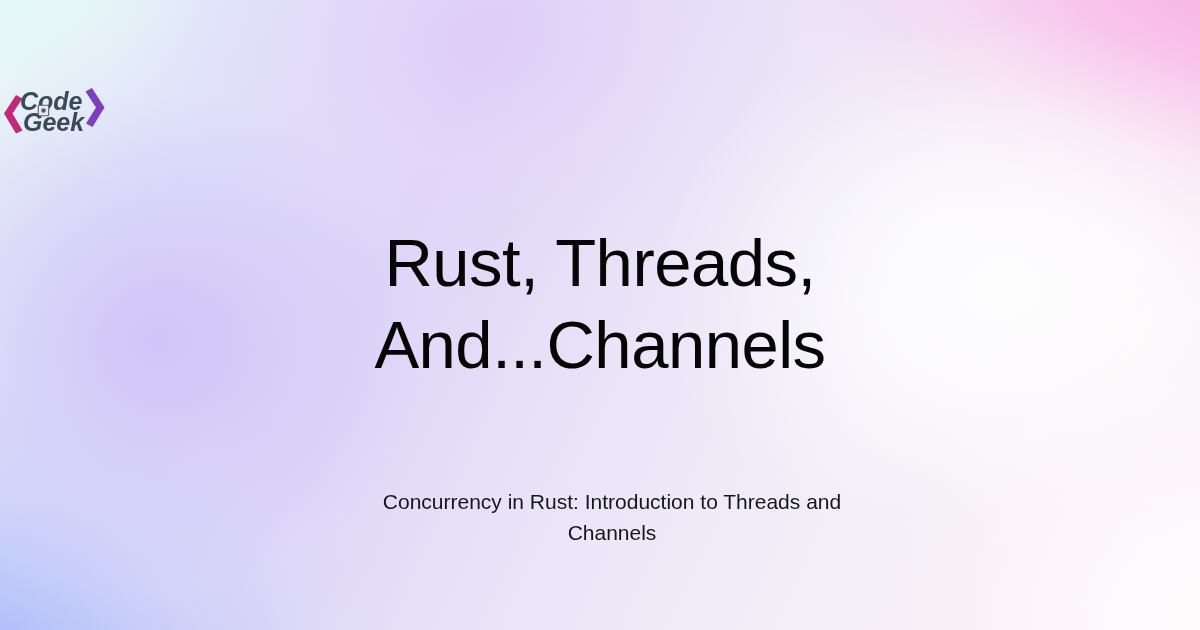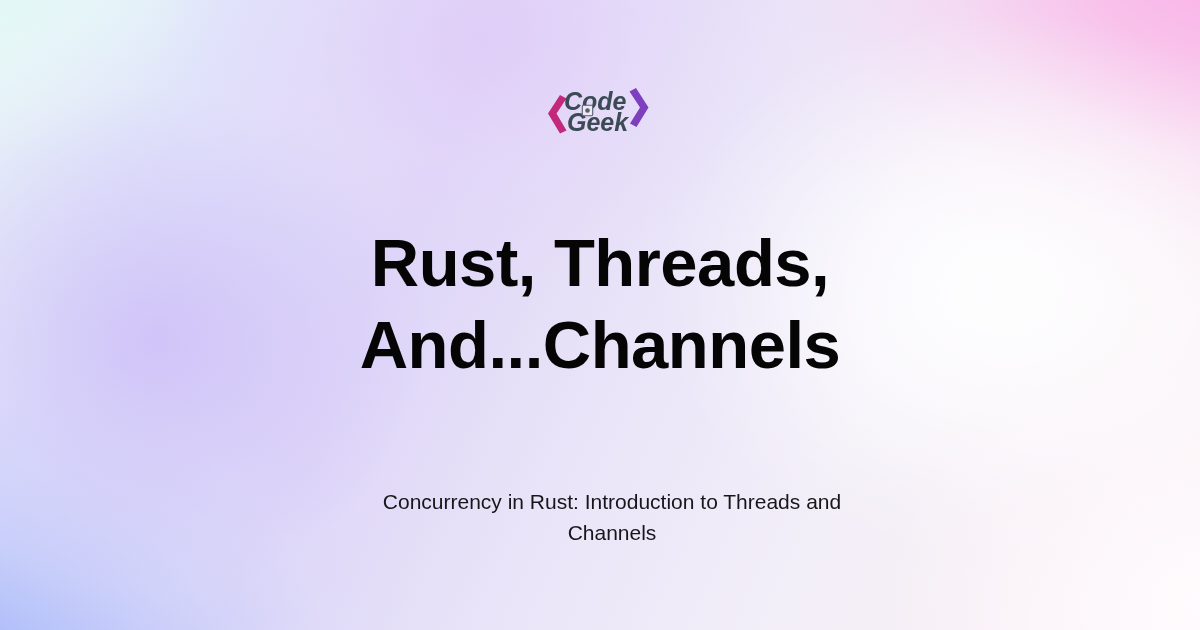--- a/index.html
+++ b/index.html
@@ -95,21 +95,20 @@
     box-sizing: border-box;
   }
 
   
   .logo-wrap {
     position: absolute;
     top: 82px;
     left: 0;
     width: 1200px;
     display: flex;
-    justify-content: center;
     align-items: center;
   }
   .logo {
     position: relative;
     width: 112px;
     height: 58px;
   }
   .logo svg {
     display: block;
     width: 112px;
@@ -122,21 +121,21 @@
     top: 222px;
     left: 0;
     width: 1200px;
     text-align: center;
     padding: 0 140px;
     box-sizing: border-box;
     margin: 0;
     font-family: "Liberation Sans", sans-serif;
     font-size: 67px;
     line-height: 82px;
-    font-weight: 700;
+    font-weight: 400;
     letter-spacing: -0.5px;
     color: #050505;
     white-space: pre-line;
   }
 
   
   .subtitle {
     position: absolute;
     top: 474px;
     left: 0;

